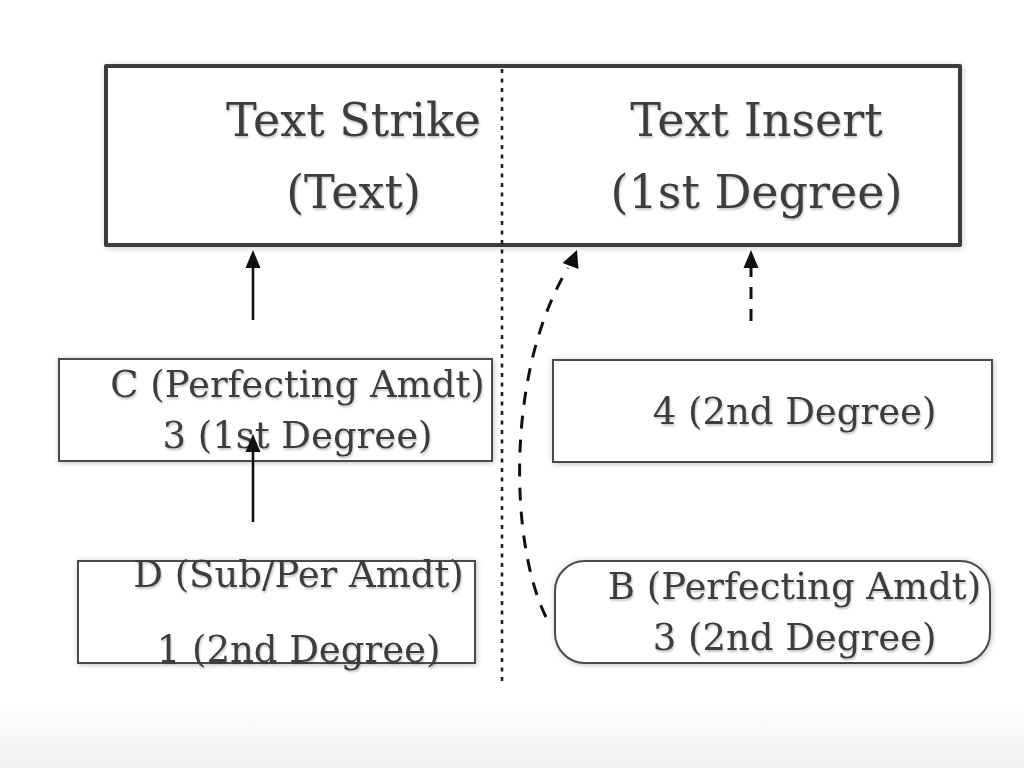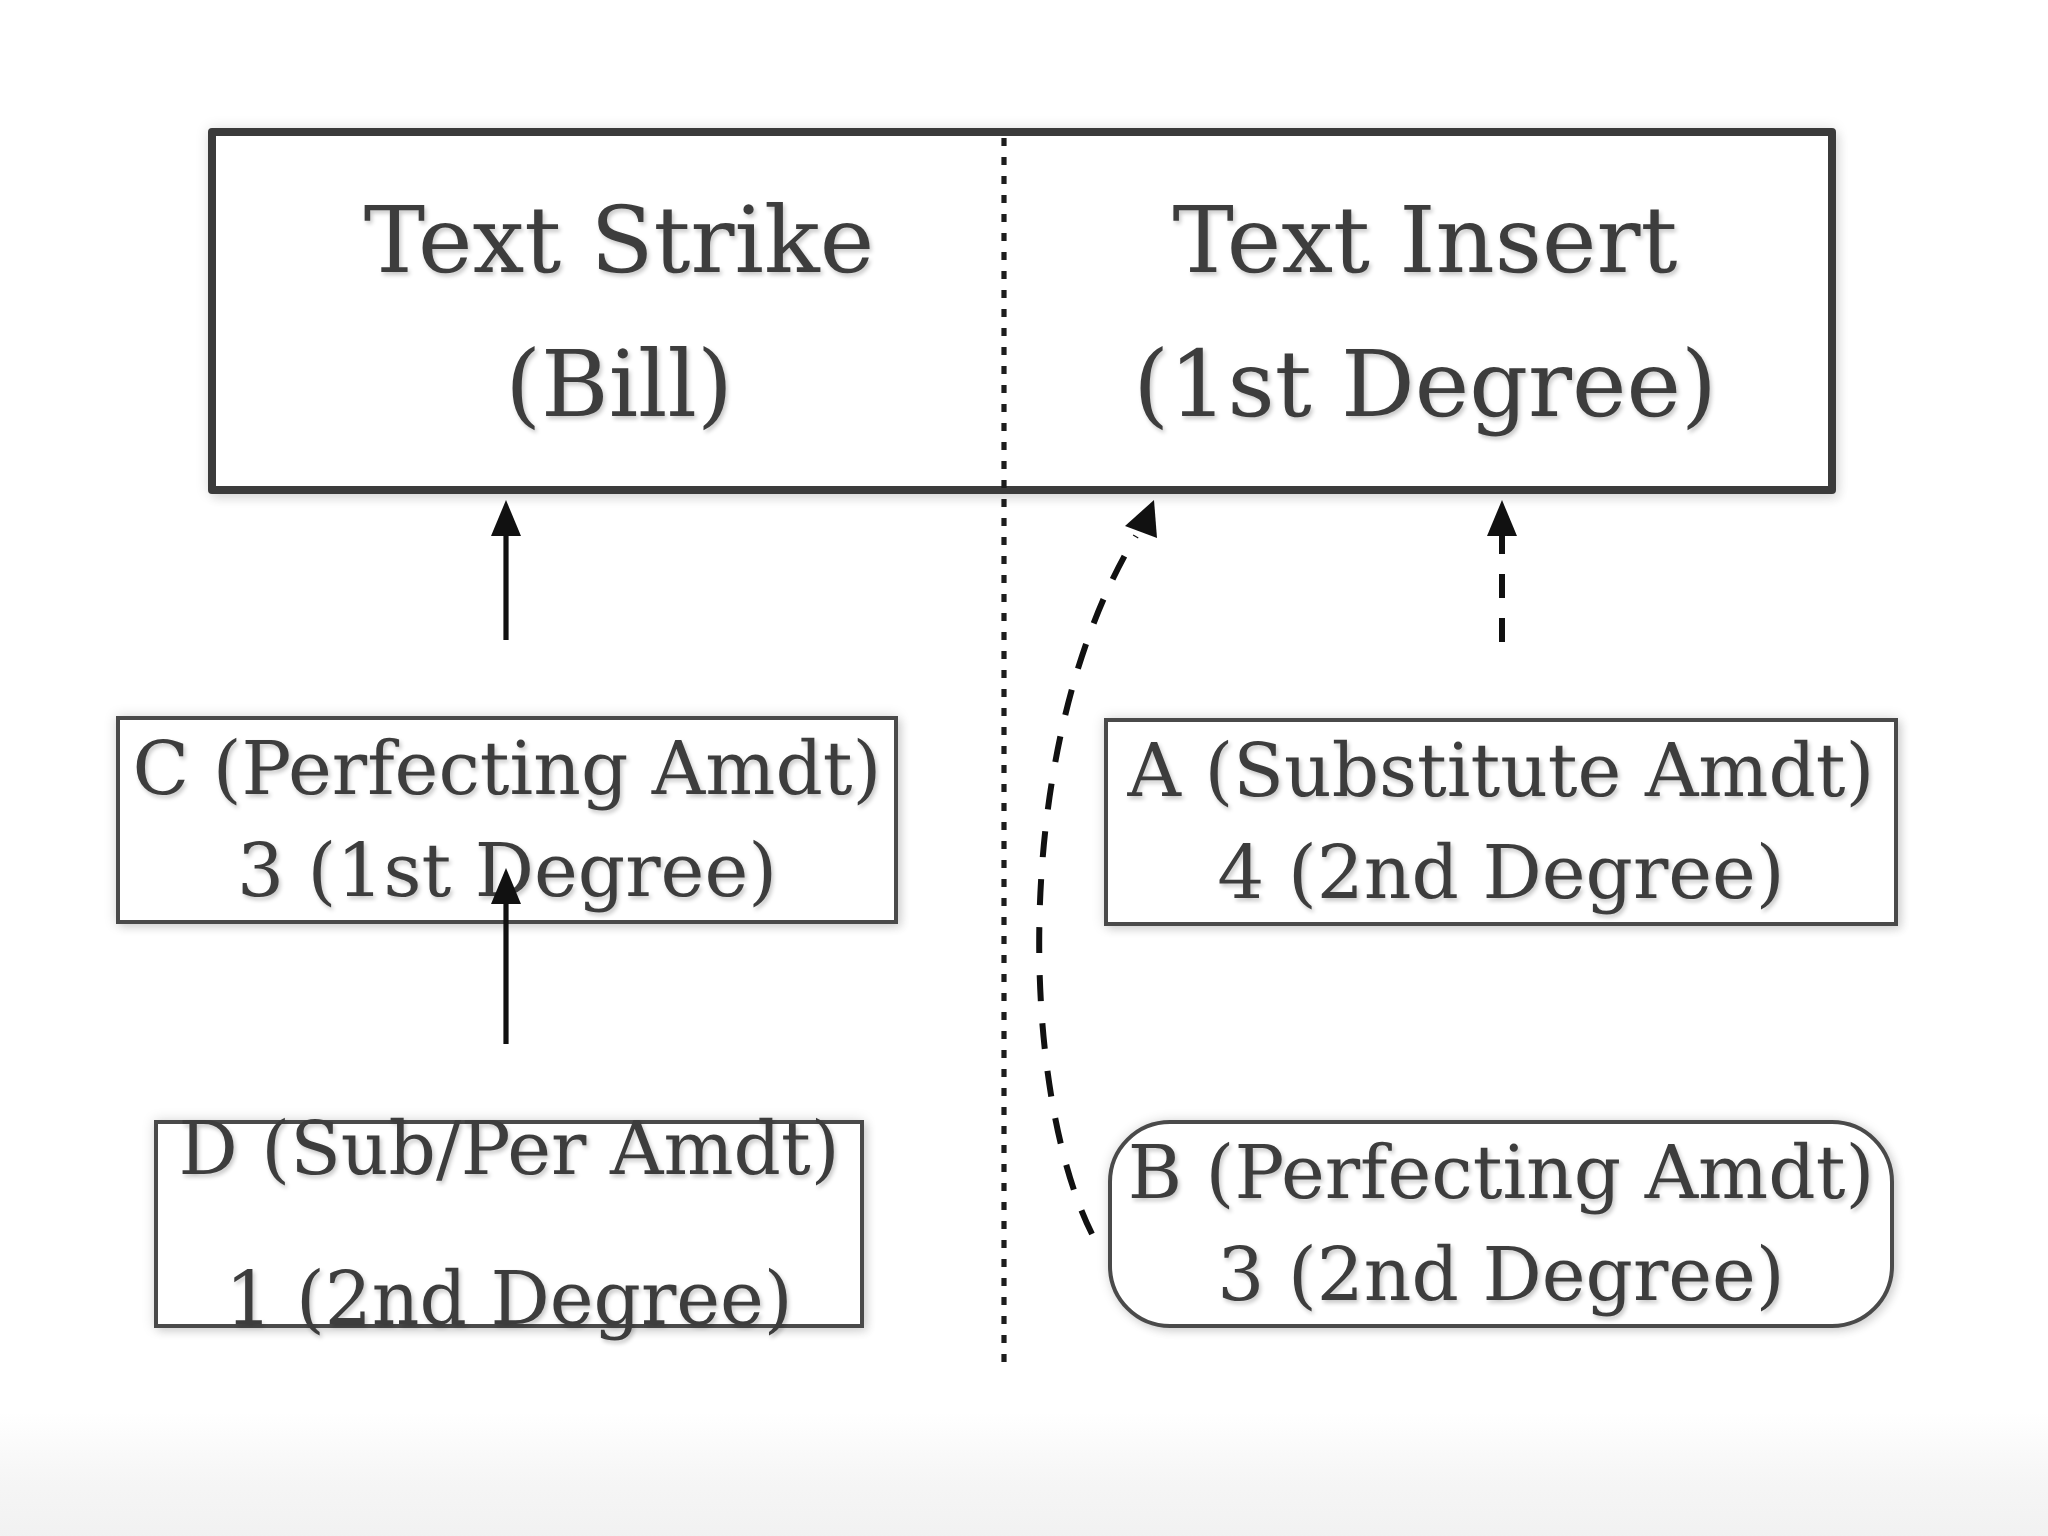--- a/index.html
+++ b/index.html
@@ -23,20 +23,21 @@
   .node {
     position: absolute;
     background: #ffffff;
     color: #3d3d3d;
     display: flex;
     flex-direction: column;
     align-items: center;
     justify-content: center;
     text-align: center;
     z-index: 2;
+    padding-left: 44px;
   }
   .node .line {
     white-space: nowrap;
     text-shadow: 1px 1.5px 2px rgba(0,0,0,0.22);
   }
   .top-row {
     left: 104px; top: 64px;
     width: 806px; height: 175px;
     border: 4px solid #3b3b3b;
     border-radius: 2px;
@@ -73,40 +74,39 @@
   }
 </style>
 </head>
 <body>
 
 <div class="stage">
 
   <div class="node top-row">
     <div class="top-half">
       <div class="line">Text Strike</div>
-      <div class="line">(Bill)</div>
+      <div class="line">(Text)</div>
     </div>
     <div class="top-half">
       <div class="line">Text Insert</div>
       <div class="line">(1st Degree)</div>
     </div>
   </div>
 
   <div class="node amdt-box box-c">
     <div class="line">C (Perfecting Amdt)</div>
     <div class="line">3 (1st Degree)</div>
   </div>
 
   <div class="node amdt-box box-d">
     <div class="line">D (Sub/Per Amdt)</div>
     <div class="line">1 (2nd Degree)</div>
   </div>
 
   <div class="node amdt-box box-a">
-    <div class="line">A (Substitute Amdt)</div>
     <div class="line">4 (2nd Degree)</div>
   </div>
 
   <div class="node amdt-box box-b">
     <div class="line">B (Perfecting Amdt)</div>
     <div class="line">3 (2nd Degree)</div>
   </div>
 
   <svg class="connector-layer" width="1024" height="768" viewBox="0 0 1024 768" xmlns="http://www.w3.org/2000/svg">
 

